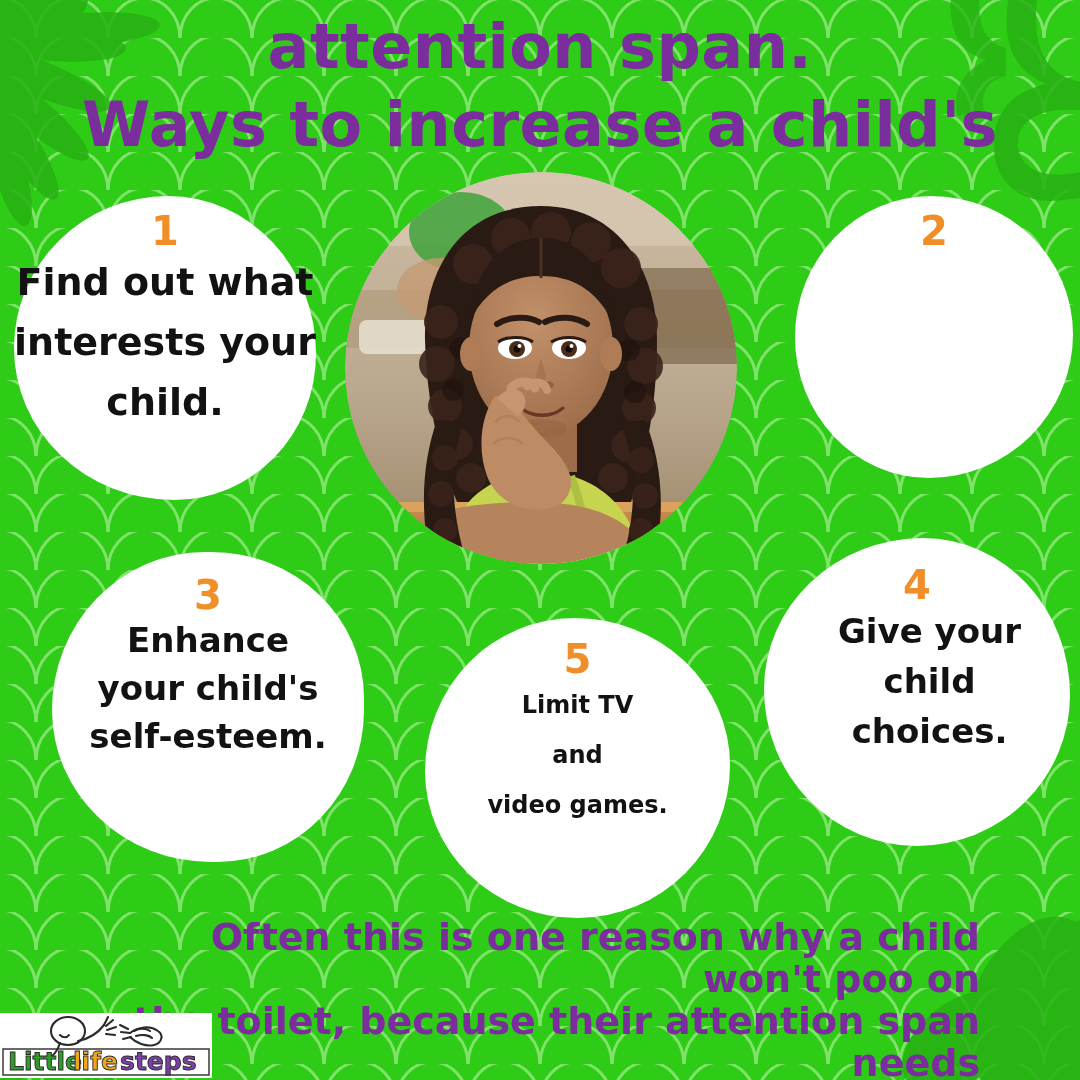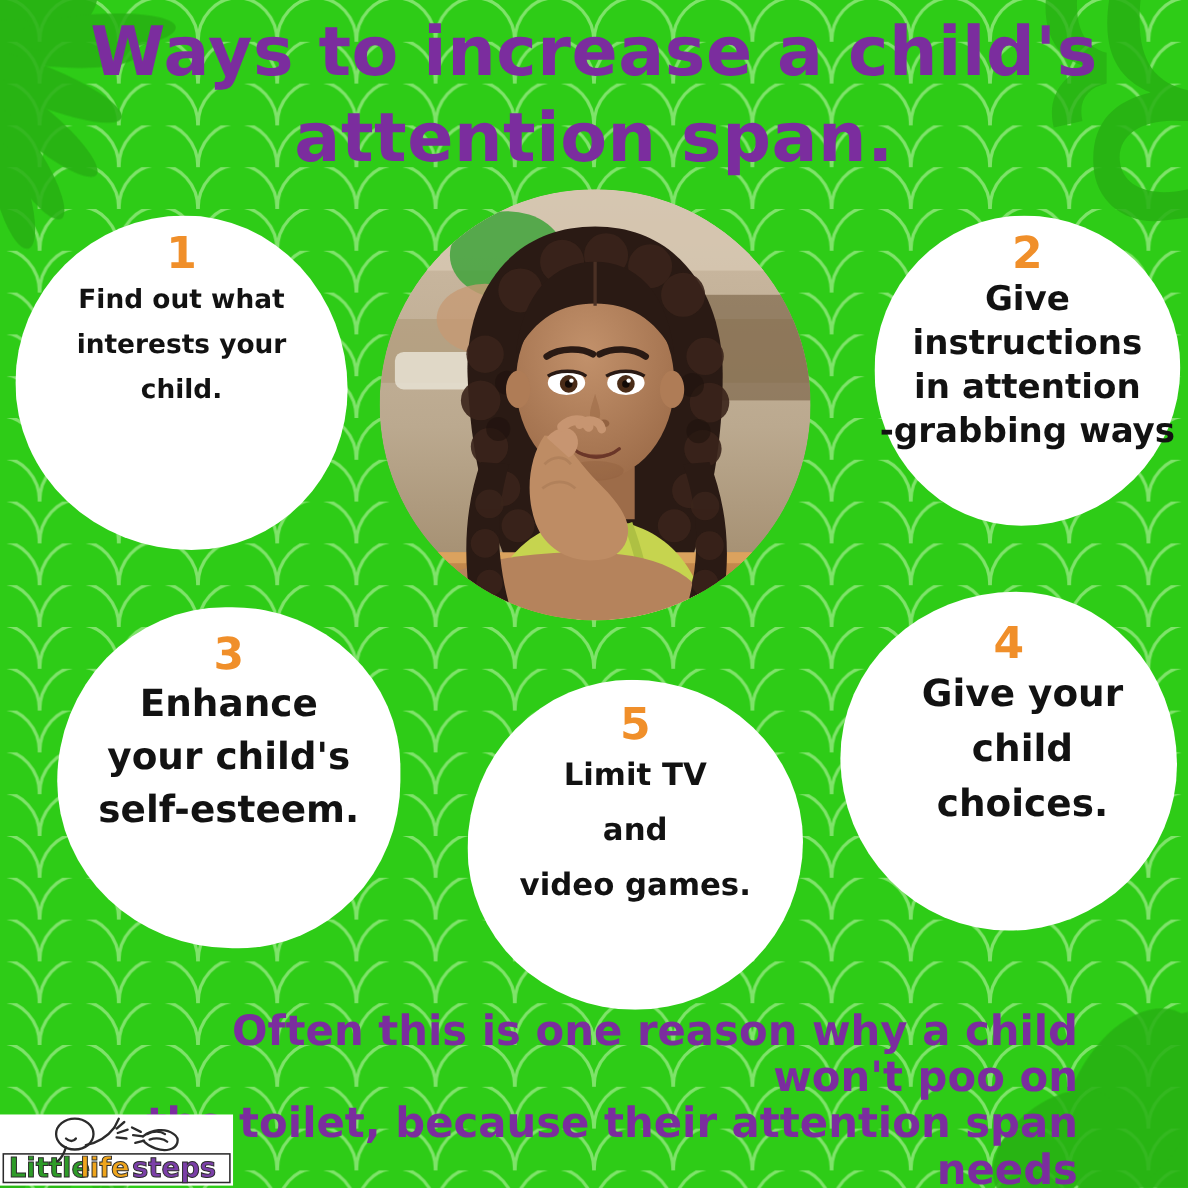--- a/index.html
+++ b/index.html
@@ -71,21 +71,21 @@
     font-family:"DejaVu Sans", sans-serif;
     white-space:pre-line;
   }
 
   
   #blob-1{
     left:14px; top:196px; width:302px; height:304px;
     border-radius:51% 49% 47% 53% / 50% 52% 48% 50%;
     padding-top:14px;
   }
-  #blob-1 .blob-body{ font-size:24px; line-height:41px; }
+  #blob-1 .blob-body{ font-size:38px; line-height:60px; }
 
   #blob-2{
     left:795px; top:196px; width:278px; height:282px;
     border-radius:49% 51% 52% 48% / 50% 49% 51% 50%;
     padding-top:14px;
   }
   #blob-2 .blob-body{ font-size:31px; line-height:40px; }
 
   #blob-3{
     left:52px; top:552px; width:312px; height:310px;
@@ -99,21 +99,21 @@
     border-radius:52% 48% 50% 50% / 49% 51% 49% 51%;
     padding-top:26px;
   }
   #blob-4 .blob-body{ font-size:34px; line-height:50px;margin-left:25px; }
 
   #blob-5{
     left:425px; top:618px; width:305px; height:300px;
     border-radius:49% 51% 50% 50% / 51% 49% 51% 49%;
     padding-top:20px;
   }
-  #blob-5 .blob-body{ font-size:28px; line-height:50px; }
+  #blob-5 .blob-body{ font-size:24px; line-height:50px; }
 
   
   #footer-note{
     position:absolute;
     left:50%; transform:translateX(-50%);
     top:916px;
     width:880px;
     text-align:right;
     z-index:5;
     color:#7B2D9E;
@@ -183,22 +183,22 @@
         <path d="M -8 1092 C 6 1040 40 1012 76 1024 C 108 1035 110 1070 86 1082
                  L 70 1058 C 82 1052 80 1042 68 1040 C 46 1036 26 1060 18 1096 Z"></path>
         <path d="M 36 1102 C 44 1062 70 1044 96 1052 C 118 1060 120 1082 108 1094
                  L 92 1080 C 96 1072 92 1068 84 1068 C 70 1068 58 1082 54 1104 Z"></path>
       </g>
     </g>
   </svg>
 </div>
 
 <div id="title-block">
+  <div class="title-line">attention span.</div>
   <div class="title-line">Ways to increase a child's</div>
-  <div class="title-line">attention span.</div>
 </div>
 
 <div id="photo-circle">
   <svg id="photo-svg" viewBox="0 0 392 392" xmlns="http://www.w3.org/2000/svg">
     <defs>
       <clipPath id="pcircle">
           <circle cx="196" cy="196" r="196"></circle>
         </clipPath>
       <linearGradient id="bgwall" x1="0" y1="0" x2="0" y2="1">
         <stop offset="0%" stop-color="#CDBBA4"></stop>
@@ -324,24 +324,20 @@
 
 <div class="blob" id="blob-1">
   <div class="blob-num">1</div>
   <div class="blob-body">Find out what
 interests your
 child.</div>
 </div>
 
 <div class="blob" id="blob-2">
   <div class="blob-num">2</div>
-  <div class="blob-body">Give
-instructions
-in attention
--grabbing ways</div>
 </div>
 
 <div class="blob" id="blob-3">
   <div class="blob-num">3</div>
   <div class="blob-body">Enhance
 your child's
 self-esteem.</div>
 </div>
 
 <div class="blob" id="blob-4">

